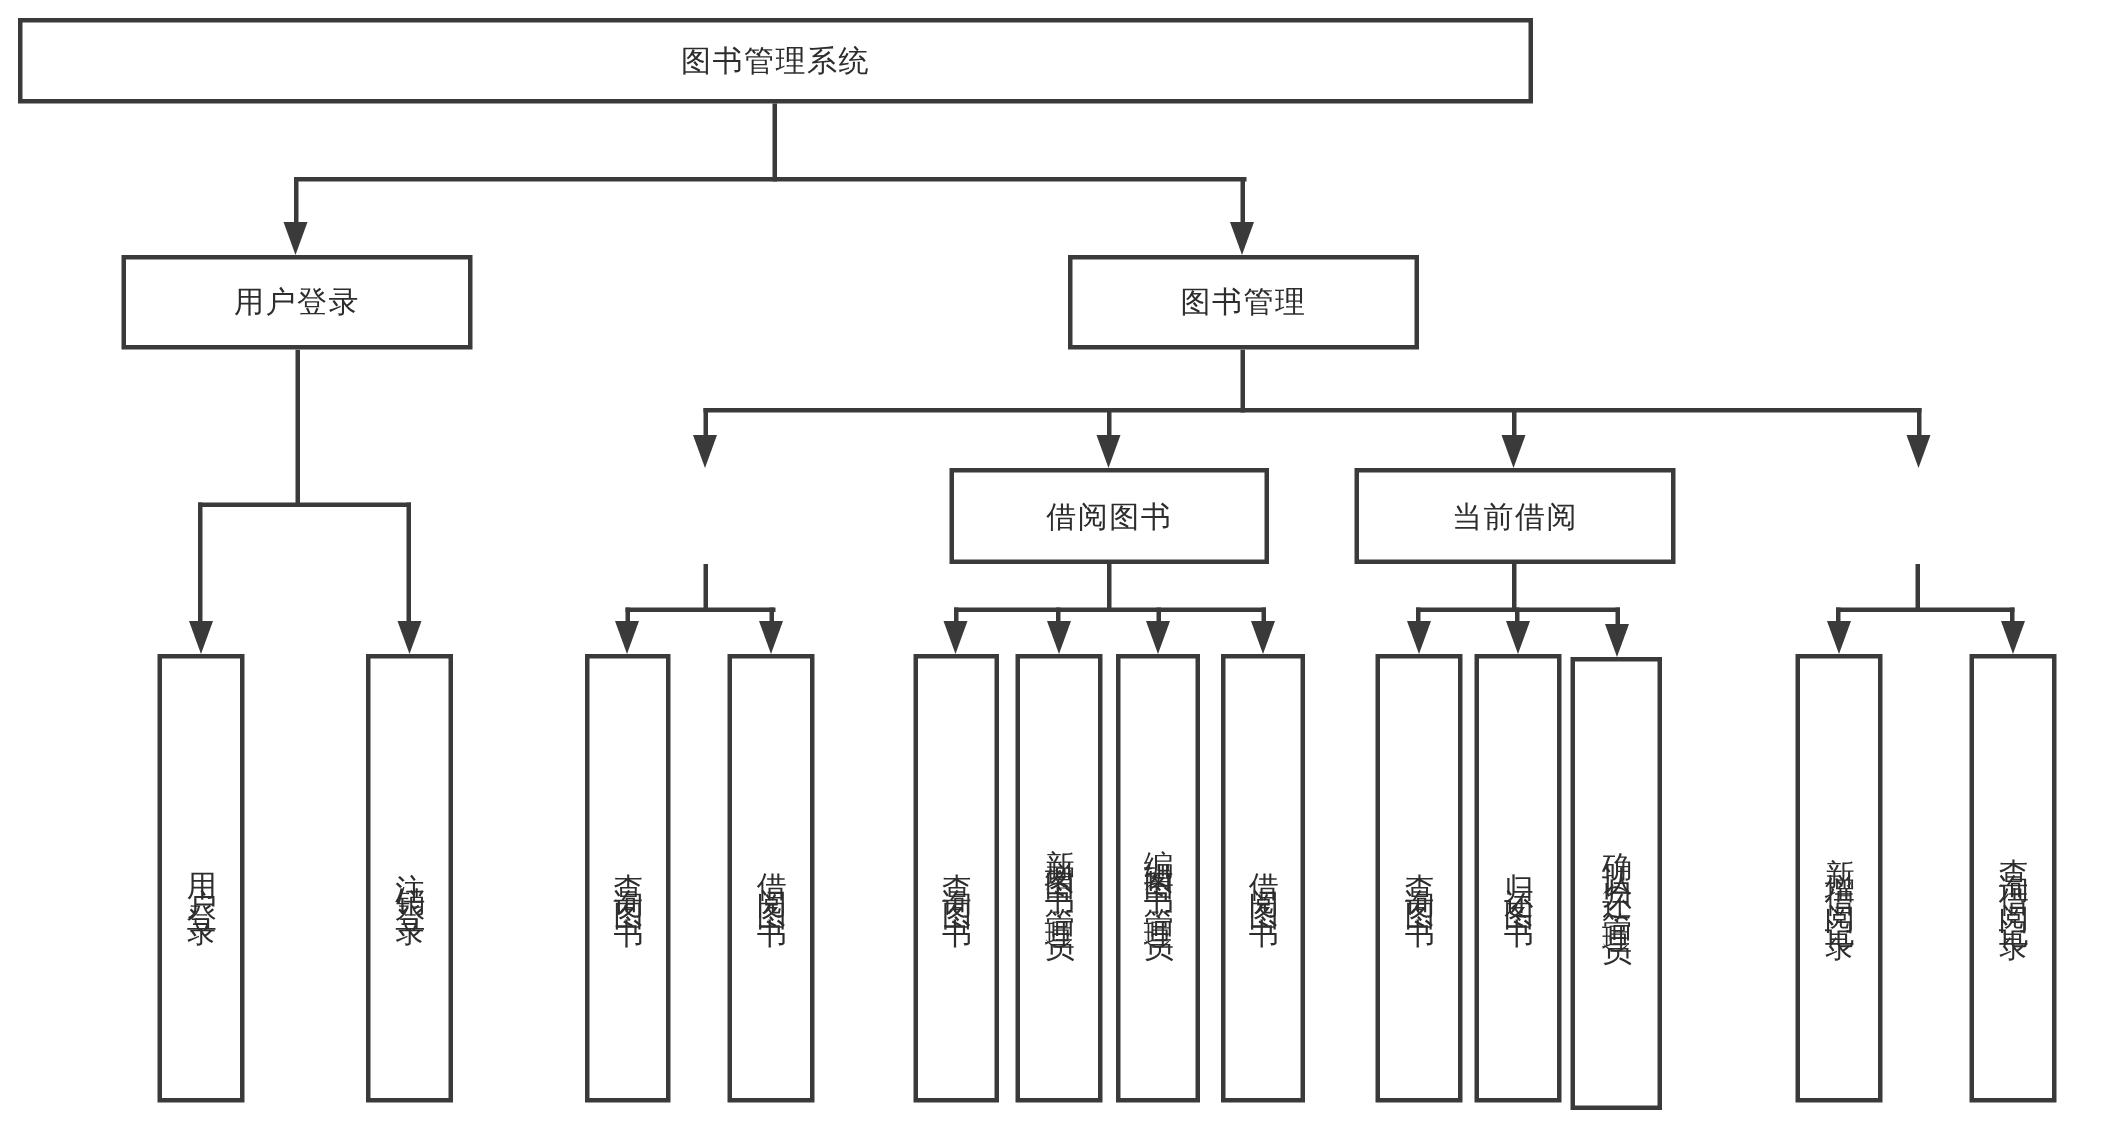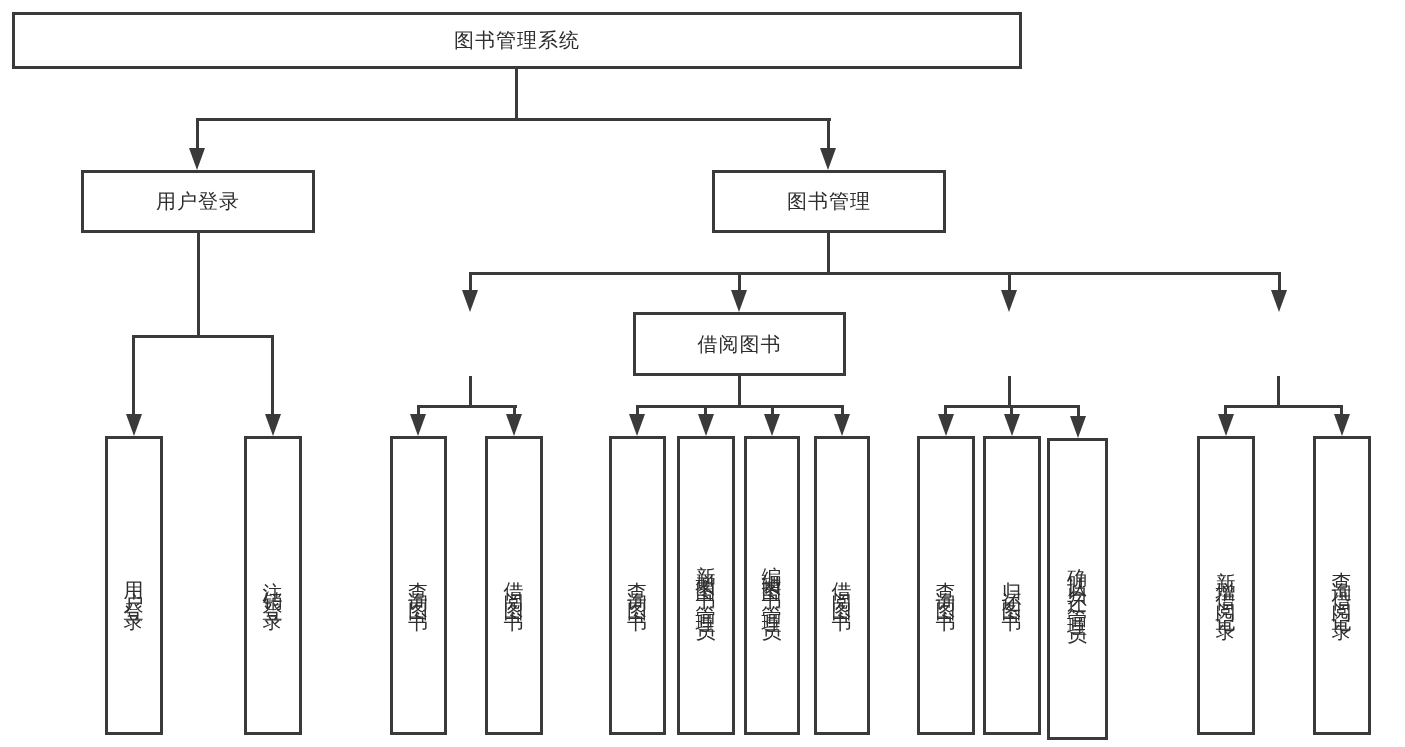--- a/index.html
+++ b/index.html
@@ -65,20 +65,21 @@
 
   <div class="box h" style="left:12px;top:12px;width:1010px;height:57px">图书管理系统</div>
 
   <div class="box h" style="left:81px;top:170px;width:234px;height:63px">用户登录</div>
 
   <div class="box h" style="left:712px;top:170px;width:234px;height:63px">图书管理</div>
 
 
   <div class="box h" style="left:633px;top:312px;width:213px;height:64px">借阅图书</div>
 
+  <div class="box h" style="left:903px;top:312px;width:214px;height:64px">当前借阅</div>
 
 
   <div class="box v" style="left:105px;top:436px;width:58px;height:299px">用户登录</div>
 
   <div class="box v" style="left:244px;top:436px;width:58px;height:299px">注销登录</div>
 
   <div class="box v" style="left:390px;top:436px;width:57px;height:299px">查询图书</div>
 
   <div class="box v" style="left:485px;top:436px;width:58px;height:299px">借阅图书</div>
 

